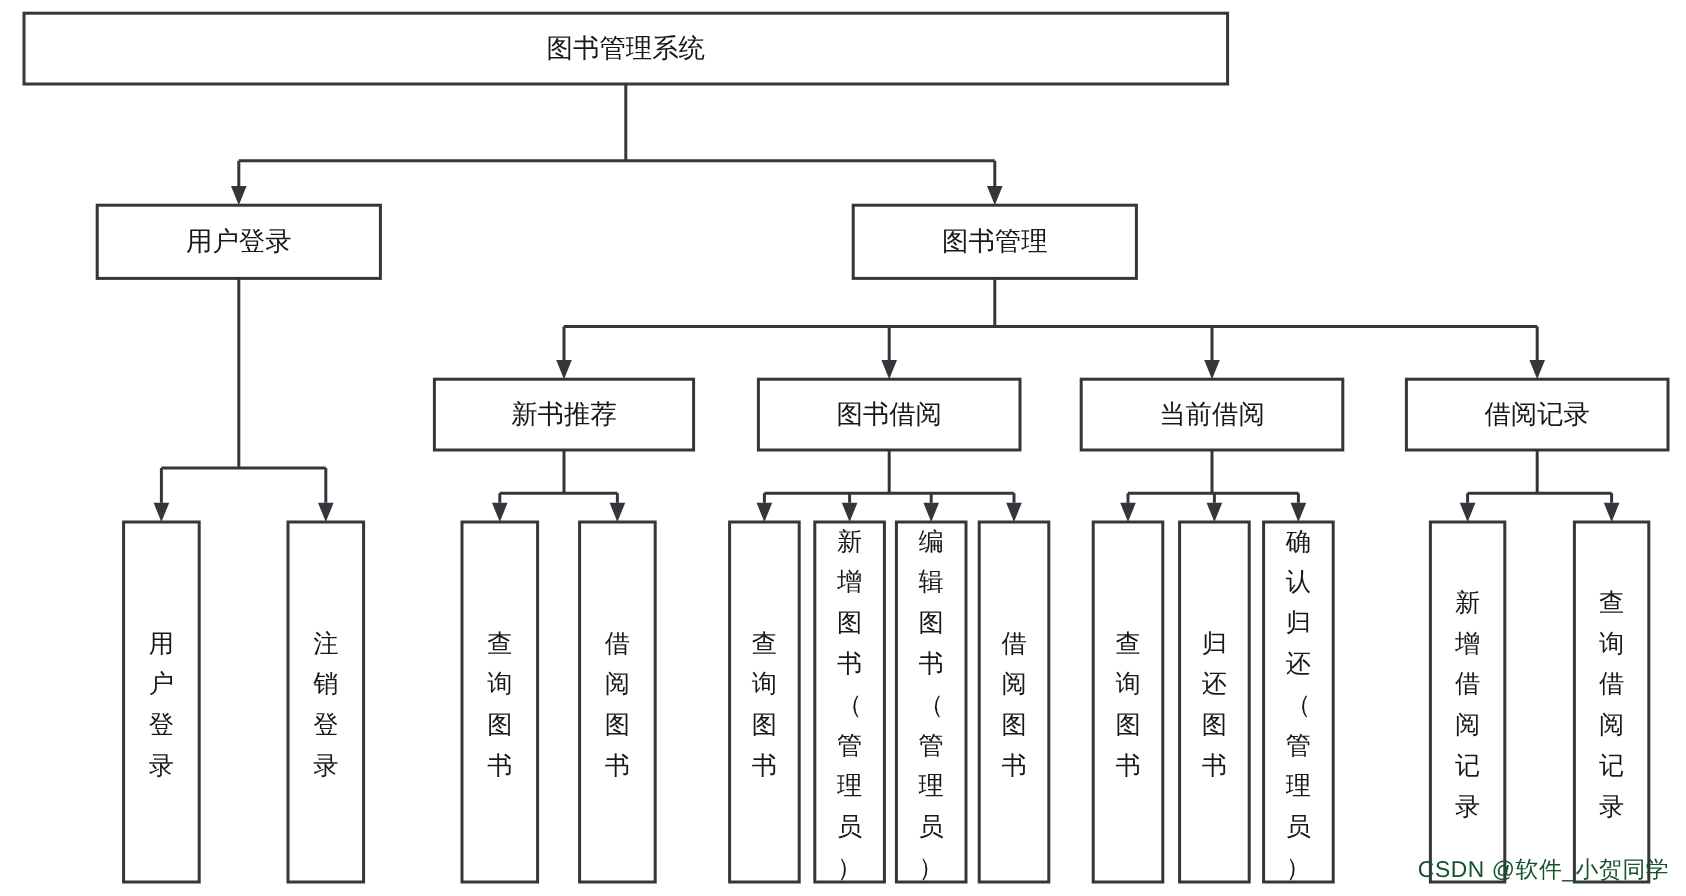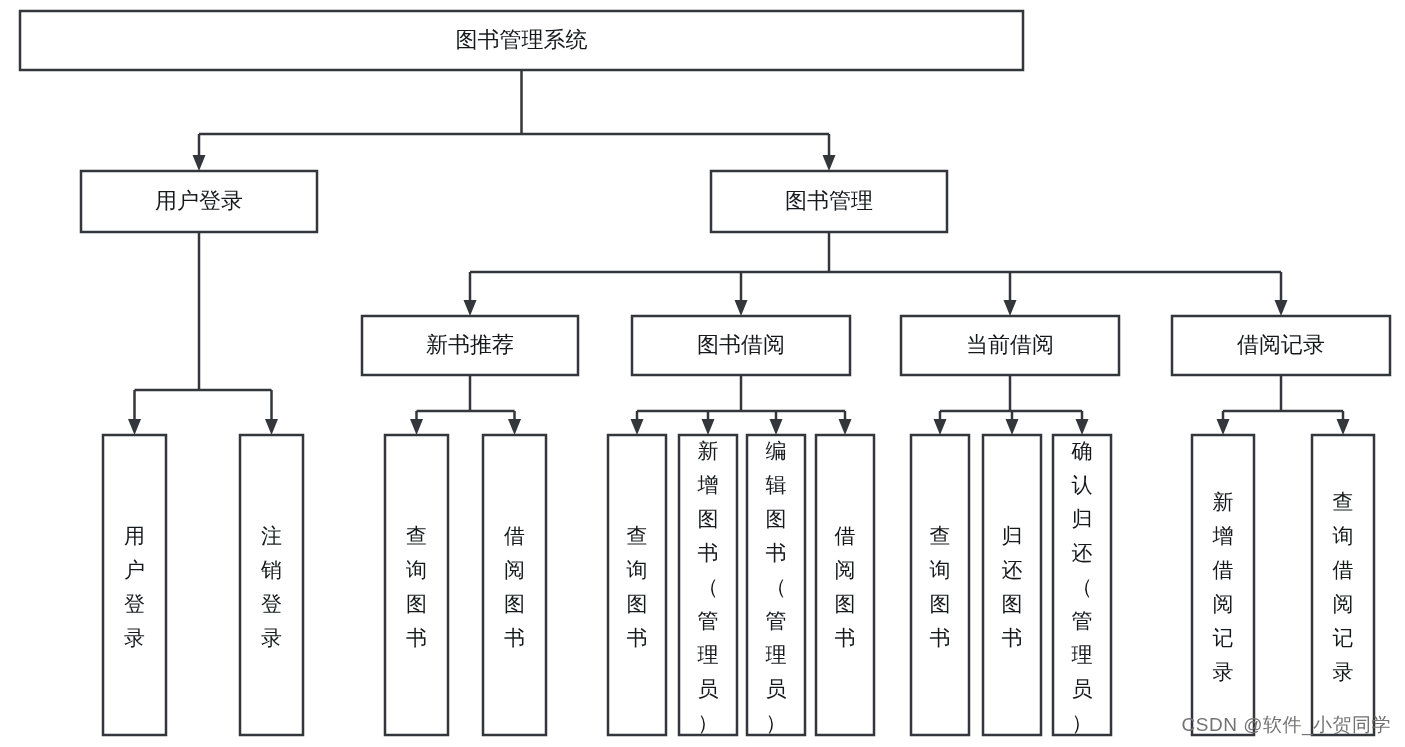--- a/index.html
+++ b/index.html
@@ -53,21 +53,21 @@
     font-size: 21px;
     fill: #16191c;
     text-anchor: middle;
   }
   .watermark {
     position: absolute;
     right: 14px;
     bottom: 9px;
     font-family: "Liberation Sans", "DejaVu Sans", sans-serif;
     font-size: 19px;
-    color: #737373;
+    color: #14532d;
     letter-spacing: 0.5px;
     white-space: nowrap;
     pointer-events: none;
   }
 </style>
 </head>
 <body>
 
 <div id="diagram-root">
   <svg class="flow" viewBox="0 0 1405 747" xmlns="http://www.w3.org/2000/svg">

